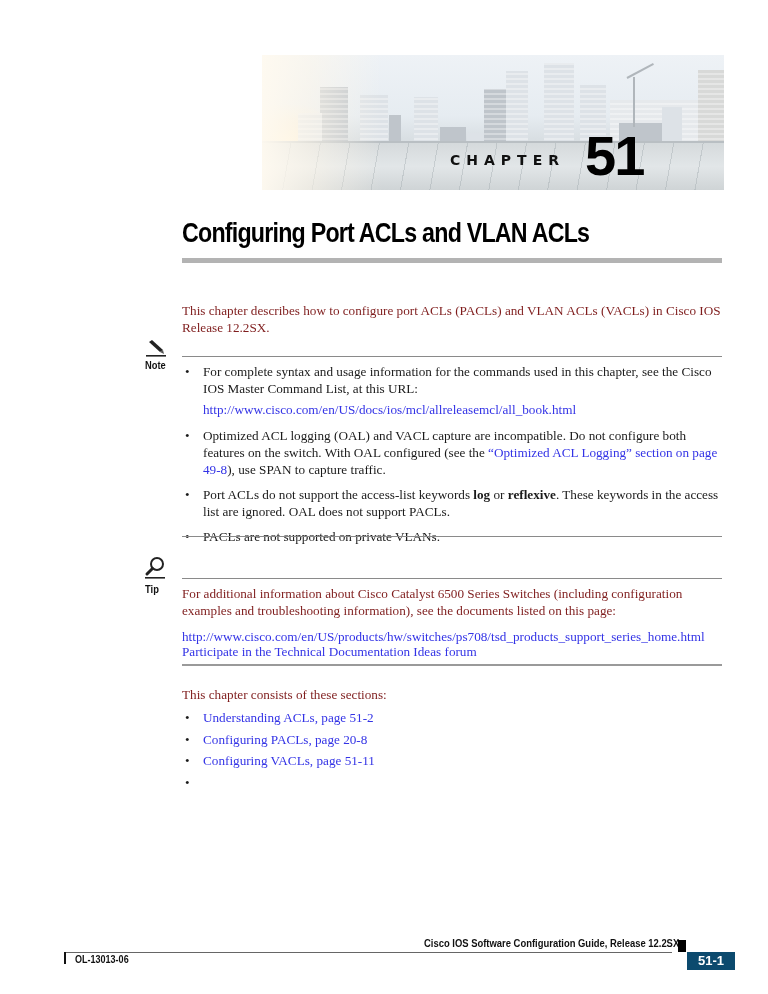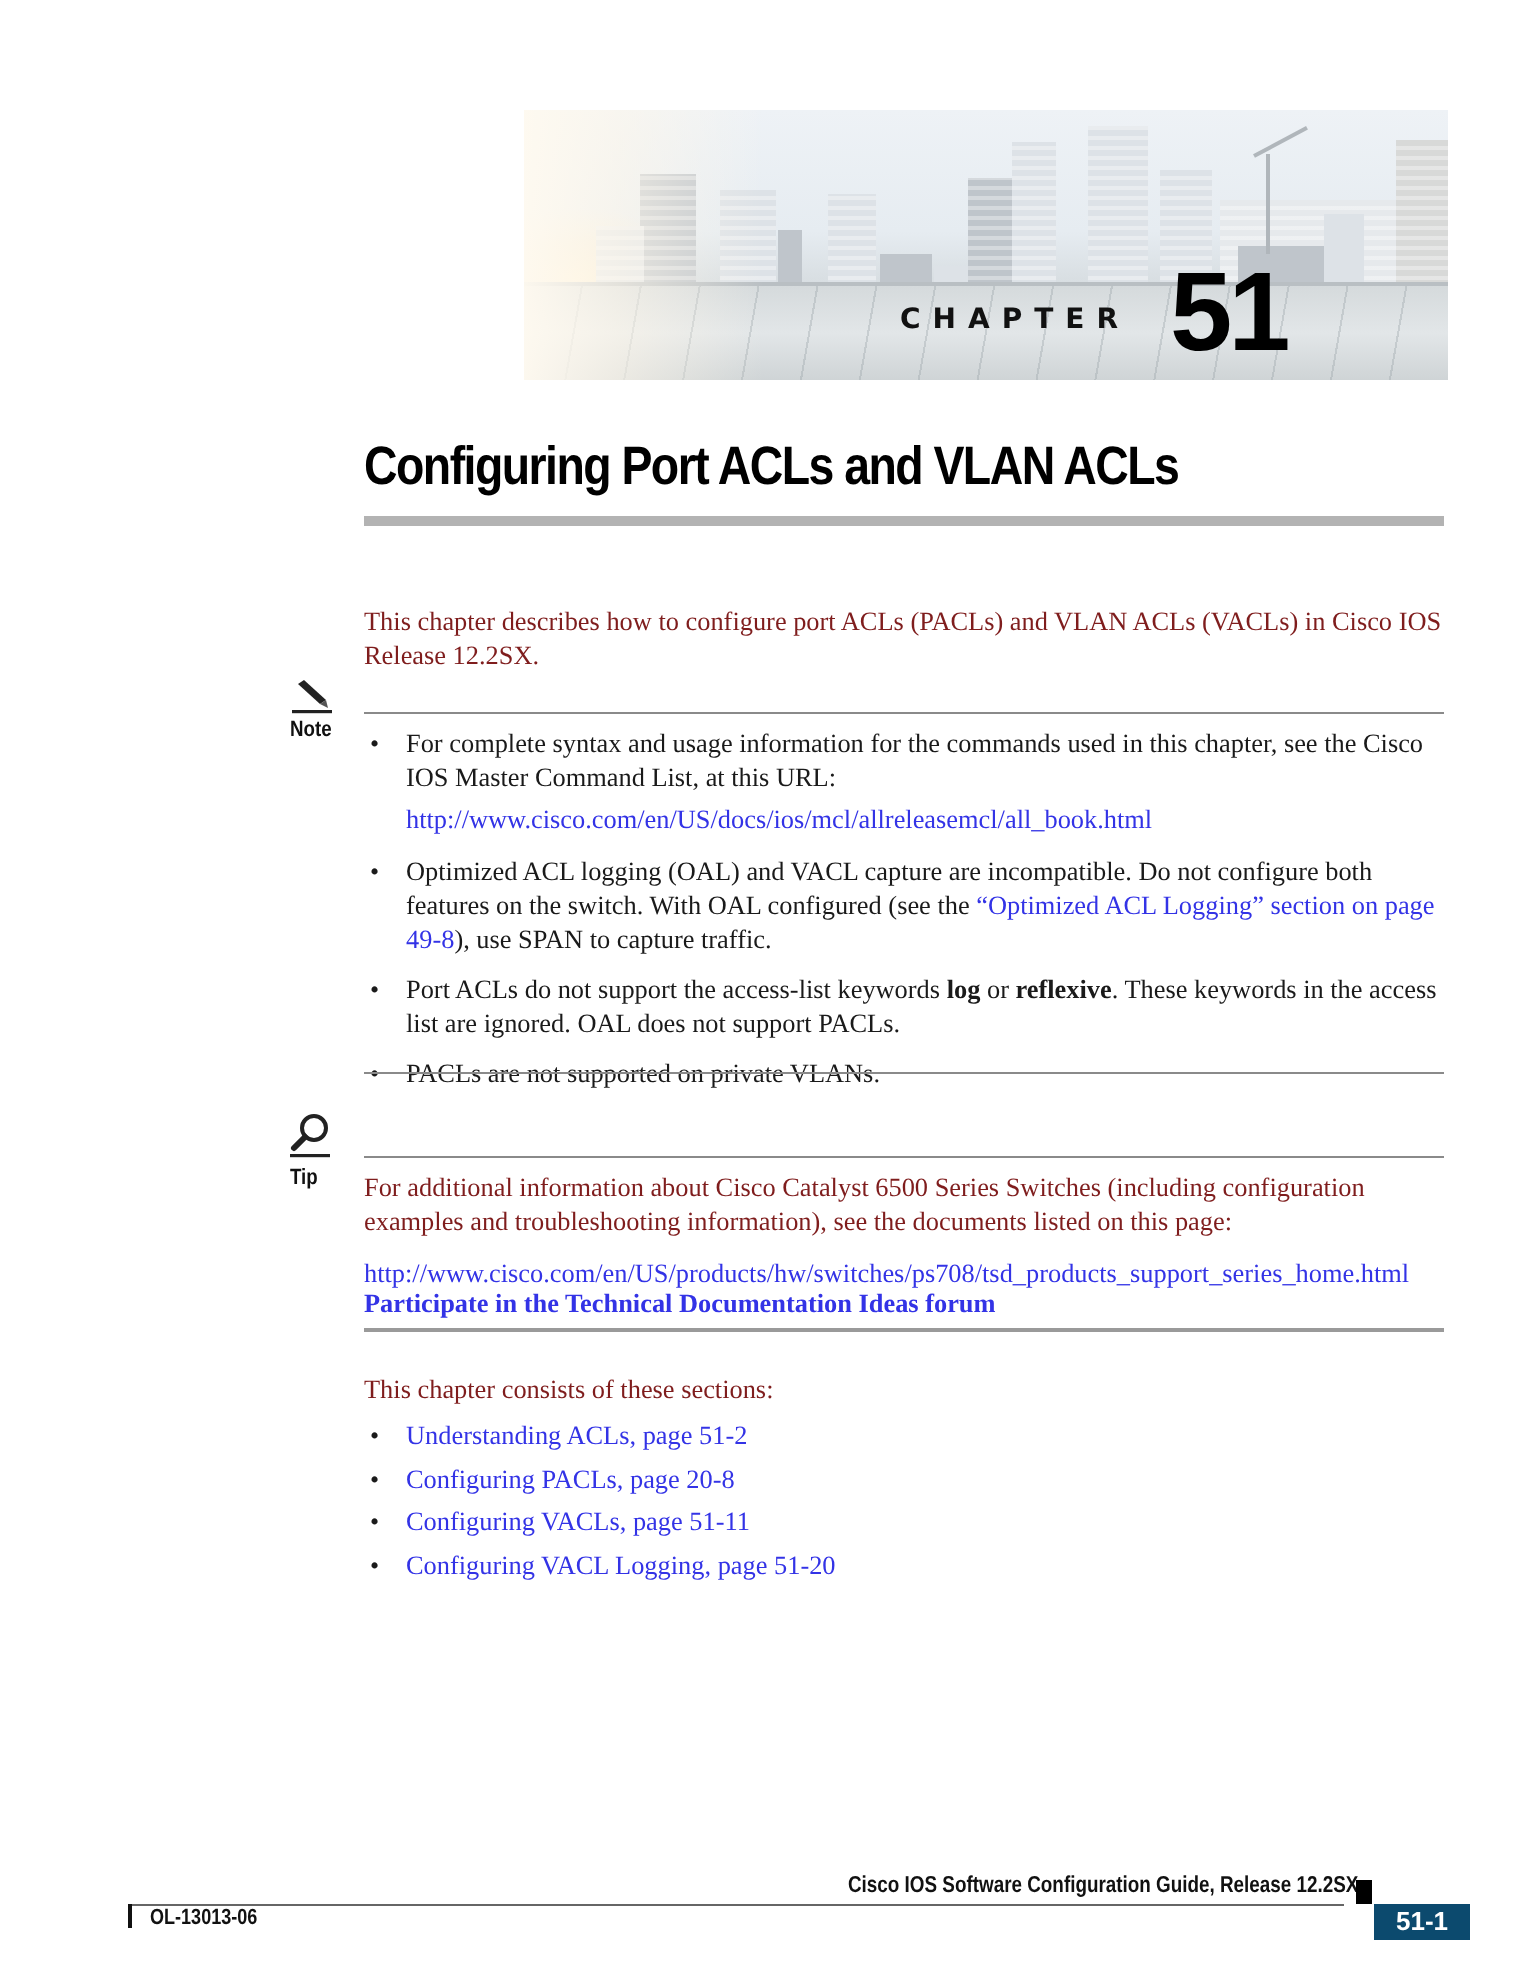--- a/index.html
+++ b/index.html
@@ -181,40 +181,39 @@
   <svg width="22" height="24" viewBox="0 0 22 24">
     <circle cx="13" cy="8" r="6" fill="none" stroke="#222" stroke-width="2"></circle>
     <line x1="8.5" y1="12.5" x2="3" y2="18" stroke="#222" stroke-width="3" stroke-linecap="round"></line>
     <rect x="1" y="21" width="20" height="1.6" fill="#222"></rect>
   </svg>
 </div>
 <div class="label-small" style="left:145px;top:583px;">Tip</div>
 <div class="rule" style="top:578px;"></div>
 <p class="body-text" style="left:182px;top:585px;width:540px;">For additional information about Cisco Catalyst 6500 Series Switches (including configuration examples and troubleshooting information), see the documents listed on this page:</p>
 <div class="url-line link" style="left:182px;top:628px;">http://www.cisco.com/en/US/products/hw/switches/ps708/tsd_products_support_series_home.html</div>
-<div class="url-line link" style="left:182px;top:643px;font-weight:bold;">Participate in the Technical Documentation Ideas forum</div>
+<div class="url-line link" style="left:182px;top:643px;">Participate in the Technical Documentation Ideas forum</div>
 <div class="rule thick" style="top:664px;"></div>
 
 <p class="body-text" style="left:182px;top:686px;">This chapter consists of these sections:</p>
 <ul class="bul" style="left:182px;top:709px;width:540px;">
   <li style="margin-bottom:4.5px;">
     <span class="dot">•</span>
     <a class="link">Understanding ACLs, page 51-2</a>
   </li>
   <li style="margin-bottom:4.5px;">
     <span class="dot">•</span>
     <a class="link">Configuring PACLs, page 20-8</a>
   </li>
   <li style="margin-bottom:4.5px;">
     <span class="dot">•</span>
     <a class="link">Configuring VACLs, page 51-11</a>
   </li>
   <li>
     <span class="dot">•</span>
-    <a class="link">Configuring VACL Logging, page 51-20</a>
   </li>
 </ul>
 
 <div class="footer-guide">Cisco IOS Software Configuration Guide, Release 12.2SX</div>
 <div class="footer-square"></div>
 <div class="footer-rule"></div>
 <div class="footer-tick"></div>
 <div class="footer-doc">OL-13013-06</div>
 <div class="page-badge">51-1</div>
 

